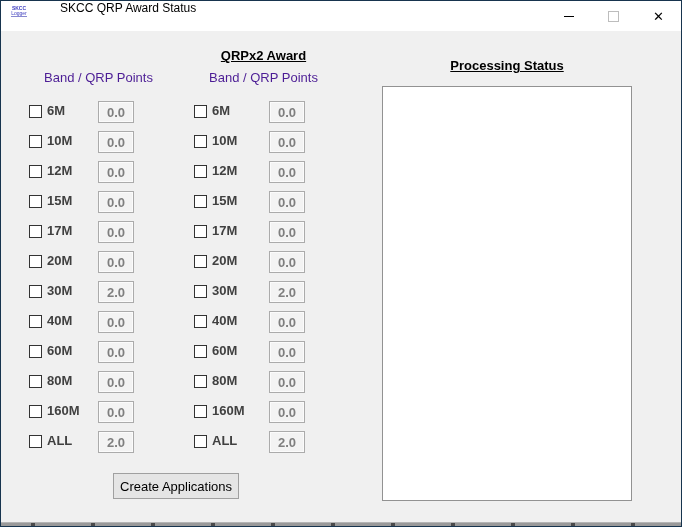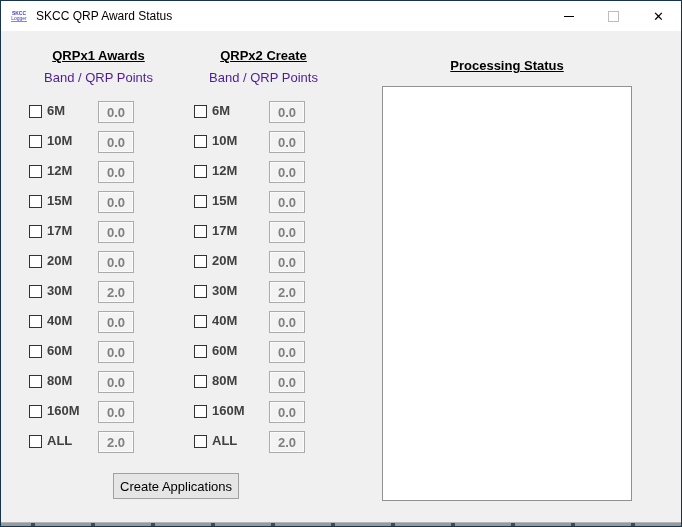--- a/index.html
+++ b/index.html
@@ -4,21 +4,21 @@
 <style>
   html,body{margin:0;padding:0;}
   body{font-family:"Liberation Sans","DejaVu Sans",sans-serif;background:#d0d0d0;}
   #window{
     position:relative;width:682px;height:527px;background:#f0f0f0;
     box-sizing:border-box;border:1px solid #17344e;overflow:hidden;
   }
   
   #titlebar{
     position:absolute;left:0;top:0;right:0;height:30px;background:#ffffff;
-    display:flex;align-items:center;
+    display:flex;align-items:flex-start;gap:24px;
   }
   #app-icon{
     margin-left:7px;width:22px;height:20px;display:flex;flex-direction:column;
     justify-content:center;align-items:center;line-height:5px;
   }
   #app-icon .ic1{font-size:5px;font-weight:bold;color:#4040c0;letter-spacing:0;}
   #app-icon .ic2{font-size:5px;color:#4040c0;border-bottom:1px solid #8888d0;}
   #title-text{margin-left:6px;font-size:12px;color:#000;}
   #caption-buttons{position:absolute;right:0;top:0;height:30px;display:flex;}
   .cap-btn{width:45px;height:30px;display:flex;align-items:center;justify-content:center;}
@@ -76,23 +76,22 @@
       </div>
       <div class="cap-btn">
         <div id="max-glyph"></div>
       </div>
       <div class="cap-btn">
         <span id="close-glyph">✕</span>
       </div>
     </div>
   </div>
 
-  <div id="hdr1" class="col-header">QRPx1 Awards</div>
   <div id="sub1" class="col-sub">Band / QRP Points</div>
-  <div id="hdr2" class="col-header">QRPx2 Create</div>
+  <div id="hdr2" class="col-header">QRPx2 Award</div>
   <div id="sub2" class="col-sub">Band / QRP Points</div>
 
   <div id="col1" class="award-col">
   <div class="band-row">
     <span class="cb"></span>
     <span class="band">6M</span>
     <input class="points" readonly="" value="0.0" style="">
   </div>
 
   <div class="band-row">

